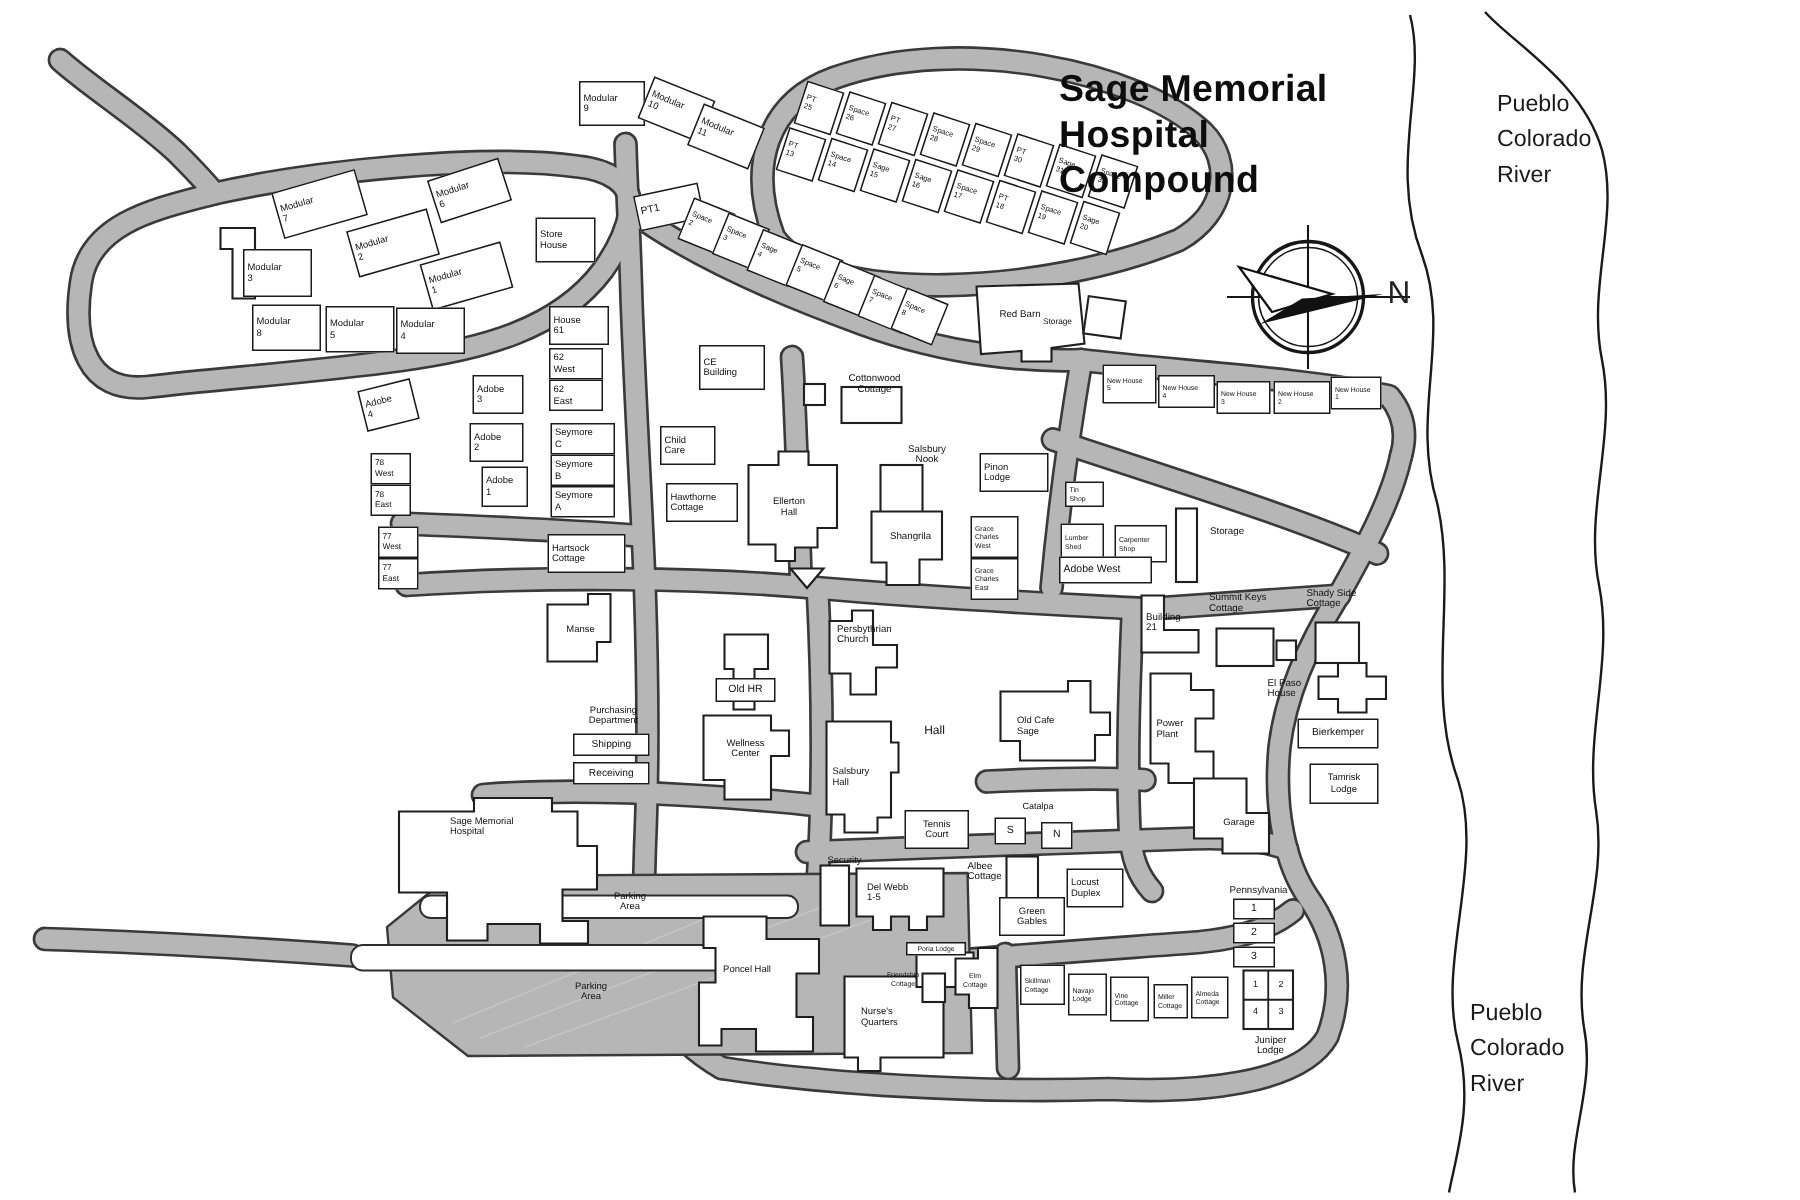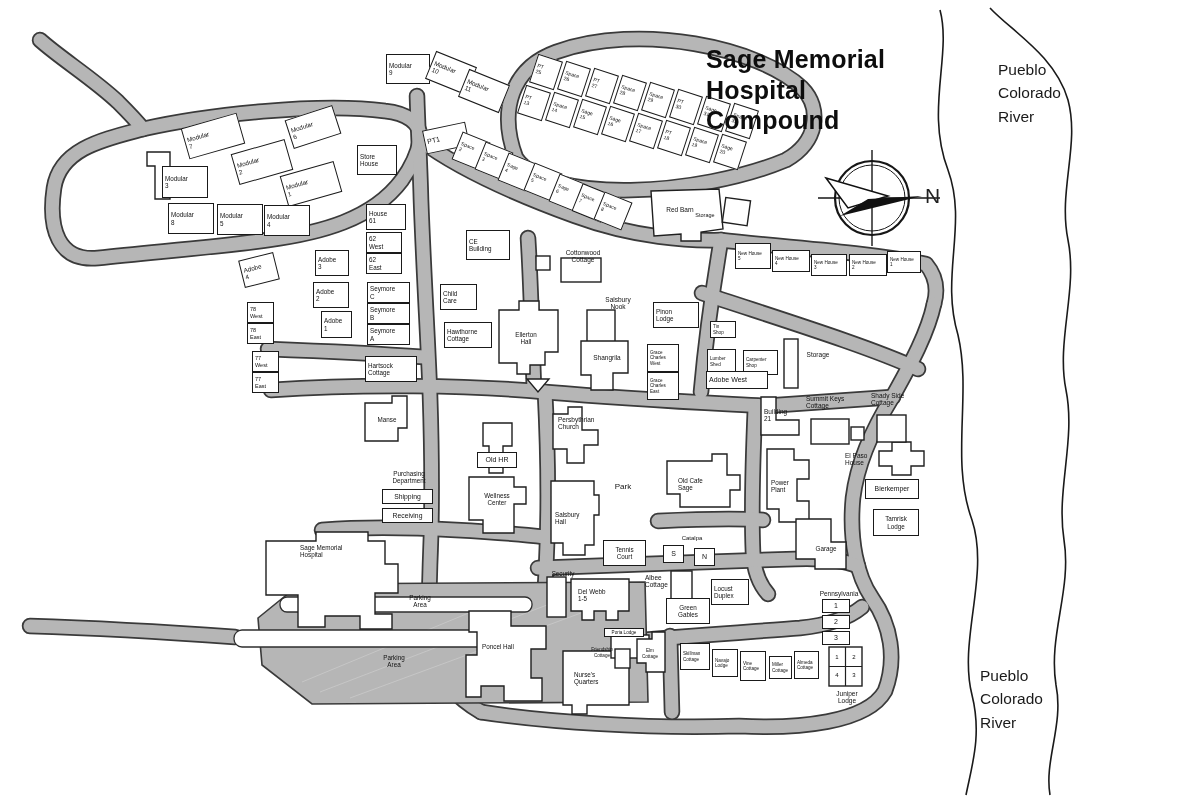--- a/index.html
+++ b/index.html
@@ -310,21 +310,21 @@
       <div class="lbl plain" style="left: 370px; top: 414px; width: 34px; height: 12px;">Manse</div>
       <div class="lbl plain" style="left: 381px; top: 466px; width: 56px; height: 22px;">Purchasing
 Department</div>
       <div class="lbl boxedc" style="left: 382px; top: 489px; width: 51px; height: 15px; font-size: 6.8px;">Shipping</div>
       <div class="lbl boxedc" style="left: 382px; top: 508px; width: 51px; height: 15px; font-size: 6.8px;">Receiving</div>
       <div class="lbl boxedc" style="left: 477px; top: 452px; width: 40px; height: 16px; font-size: 7px;">Old HR</div>
       <div class="lbl plain" style="left: 474px; top: 487px; width: 46px; height: 24px;">Wellness
 Center</div>
       <div class="lbl plainl" style="left: 558px; top: 411px; width: 58px; height: 24px; font-size: 6.5px;">Persbythrian
 Church</div>
-      <div class="lbl plain" style="left: 608px; top: 480px; width: 30px; height: 13px; font-size: 8px;">Park</div>
+      <div class="lbl plain" style="left: 608px; top: 480px; width: 30px; height: 13px; font-size: 8px;">Hall</div>
       <div class="lbl plainl" style="left: 678px; top: 472px; width: 44px; height: 24px;">Old Cafe
 Sage</div>
       <div class="lbl plainl" style="left: 555px; top: 506px; width: 42px; height: 24px;">Salsbury
 Hall</div>
       <div class="lbl plainl" style="left: 771px; top: 474px; width: 38px; height: 24px;">Power
 Plant</div>
       <div class="lbl plainl" style="left: 845px; top: 448px; width: 42px; height: 22px; font-size: 6.5px;">El Paso
 House</div>
       <div class="lbl boxedc" style="left: 865px; top: 479px; width: 54px; height: 20px; font-size: 6.8px;">Bierkemper</div>
       <div class="lbl boxedc" style="left: 873px; top: 509px; width: 46px; height: 27px;">Tamrisk

